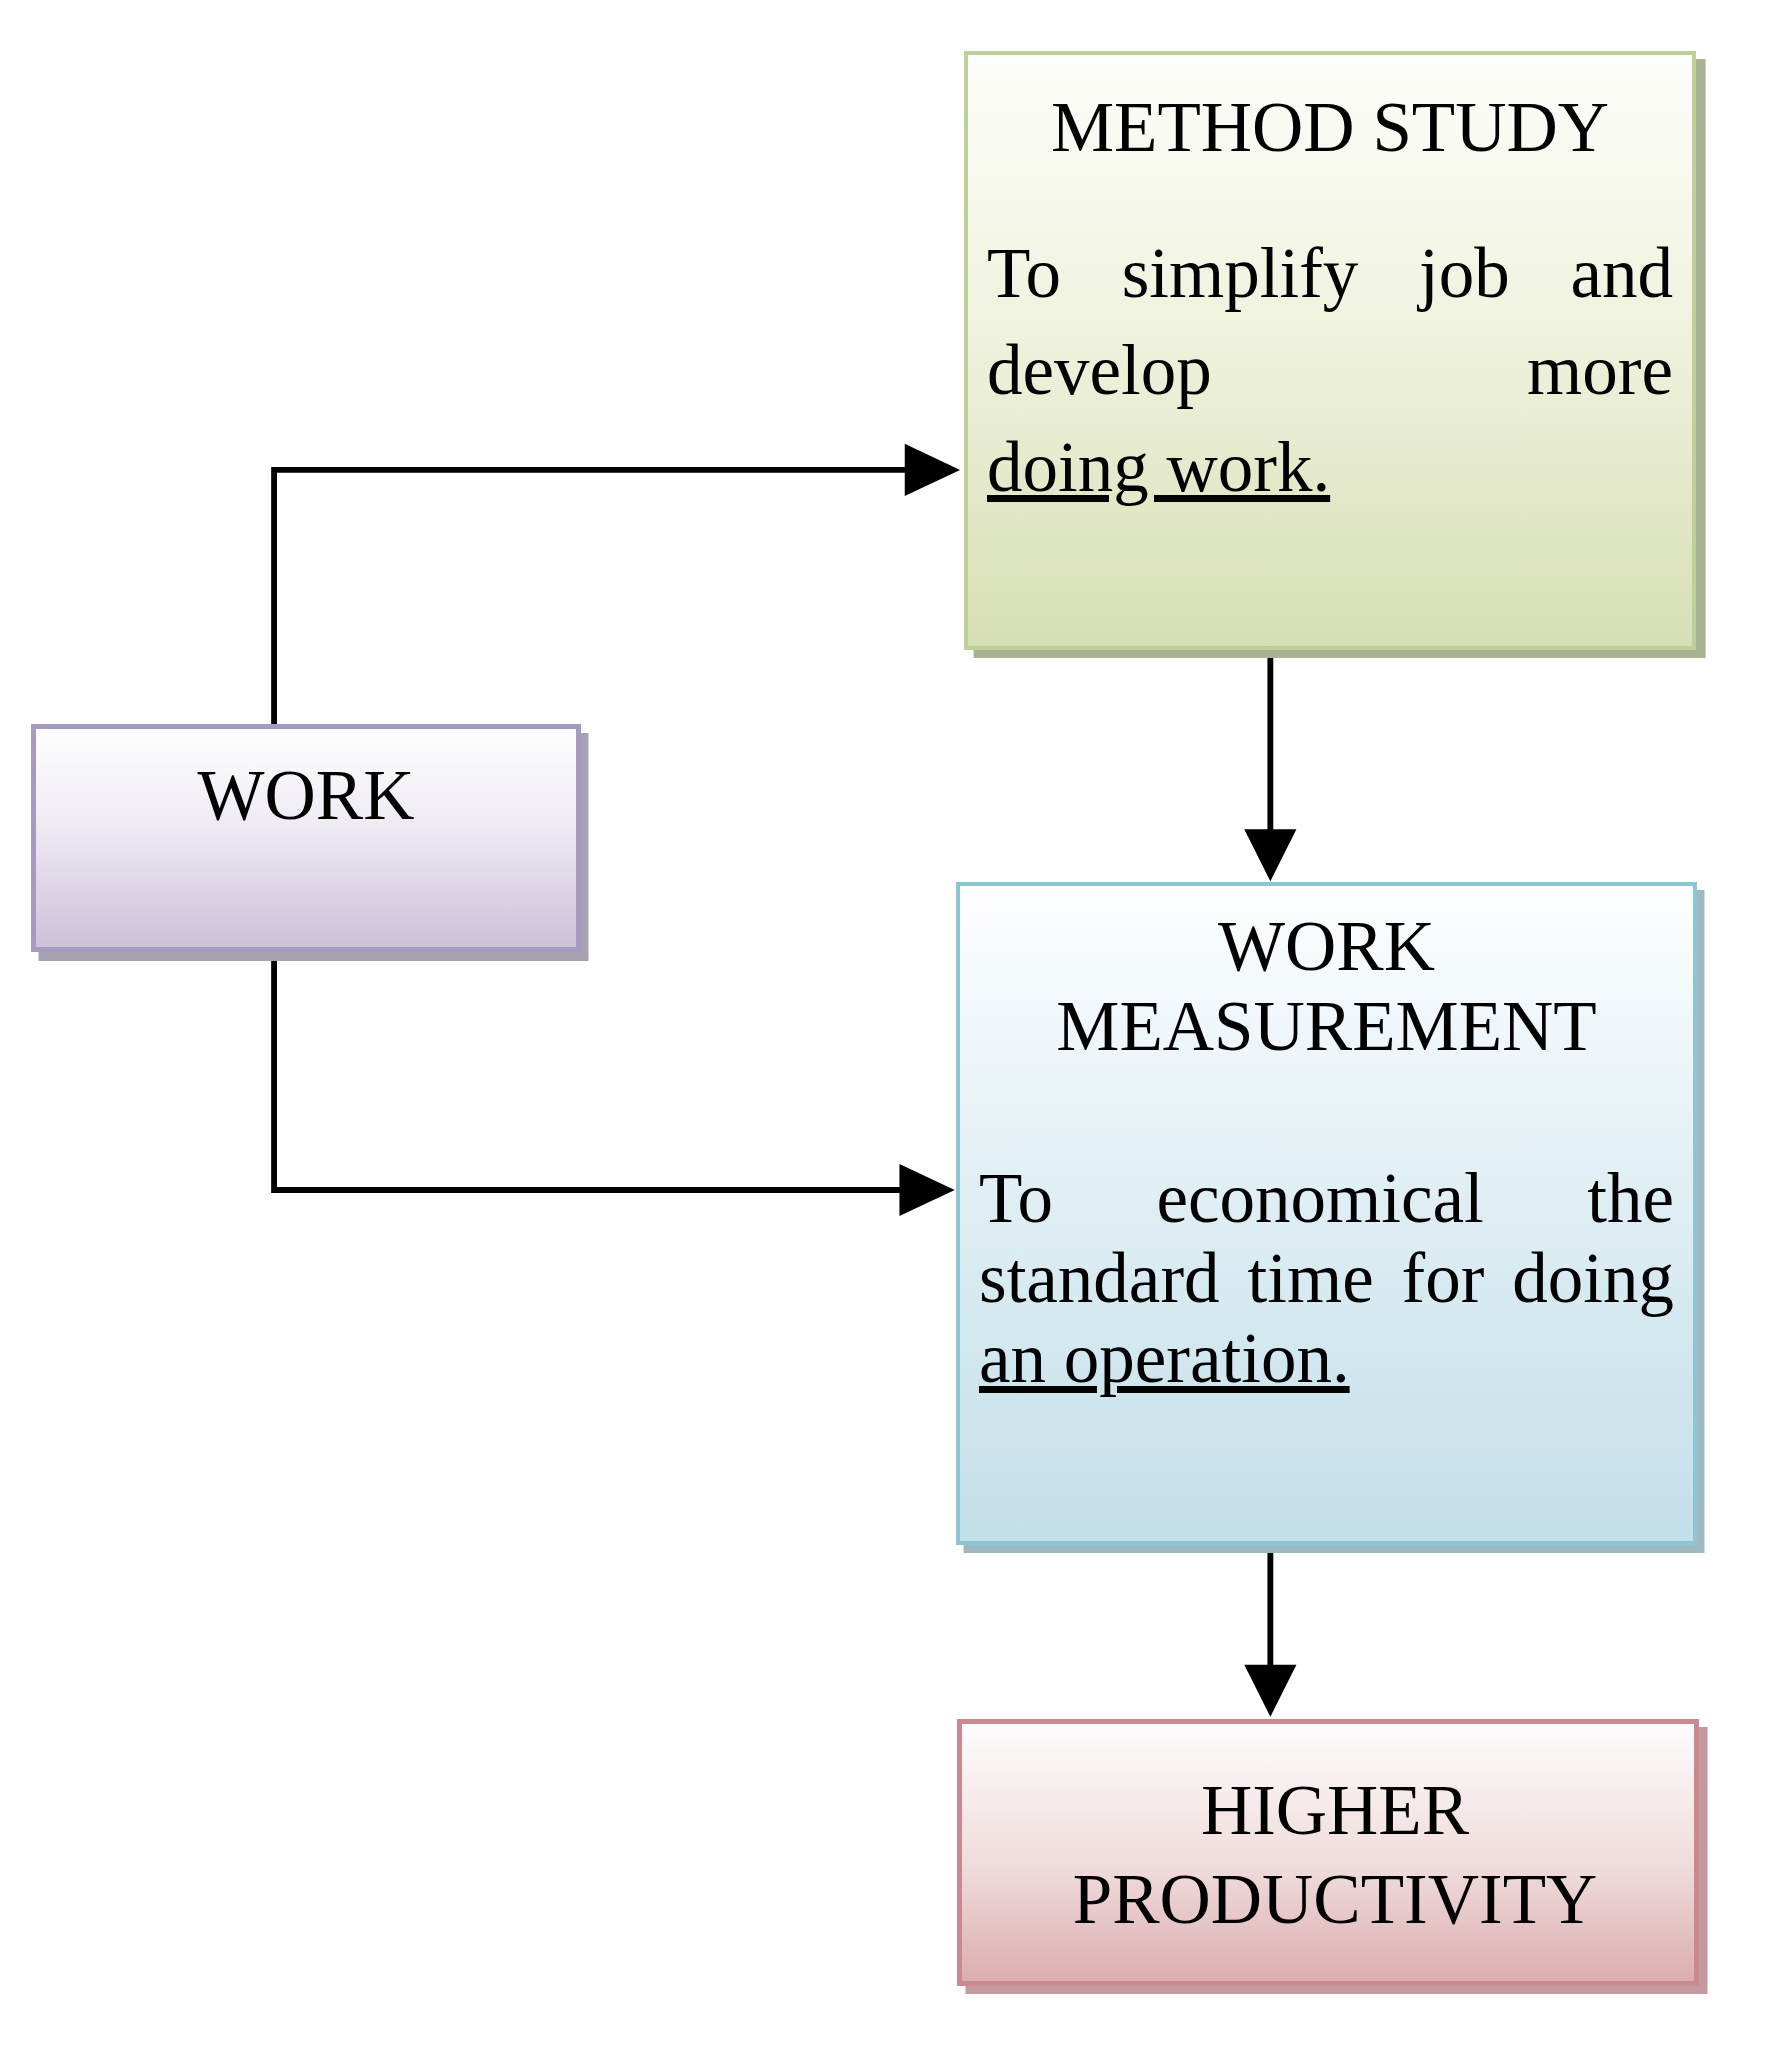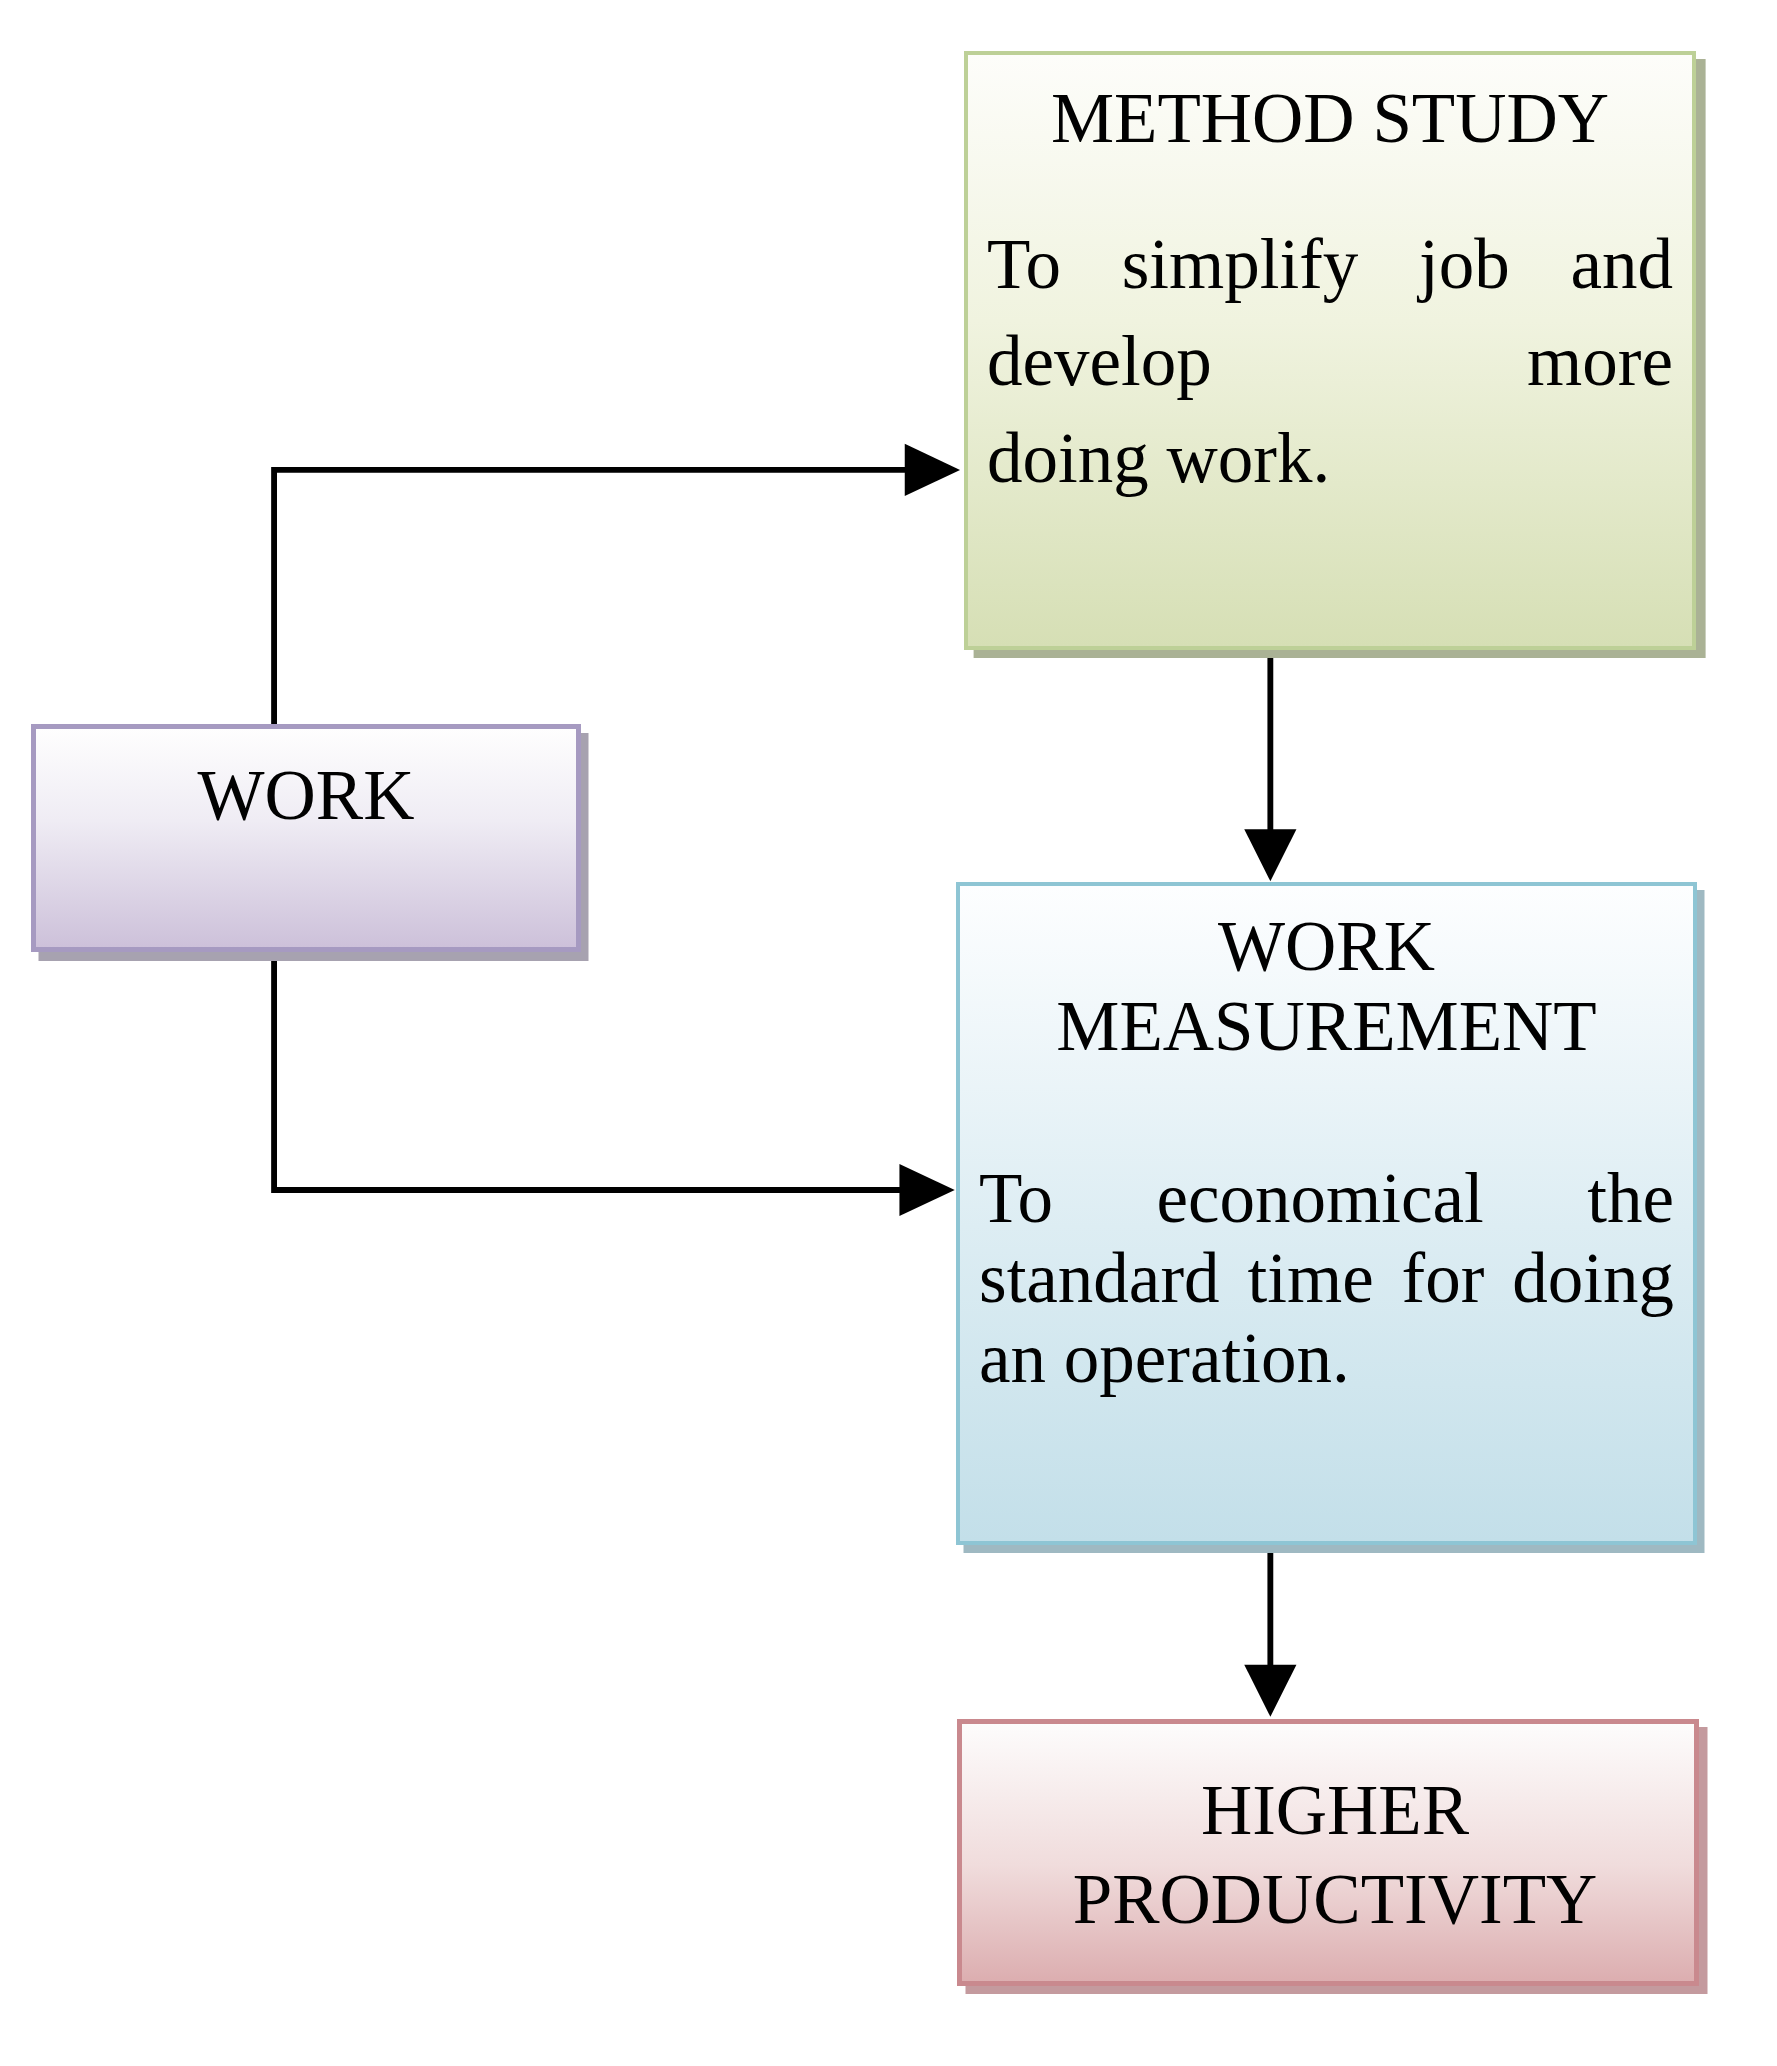--- a/index.html
+++ b/index.html
@@ -79,39 +79,40 @@
     border-color: #c9898e;
     background: linear-gradient(180deg, #fdfcfc 0%, #f0dcdc 55%, #dcaeb0 100%);
     box-shadow: 8.5px 8px 0 #c49a9e;
   }
 
   .title {
     text-align: center;
     font-size: 71px;
     white-space: nowrap;
   }
-  .m-title   { padding-top: 21px;  line-height: 85px; }
+  .m-title   { padding-top: 30px;  line-height: 85px; }
   .ws-title  { padding-top: 20px;  line-height: 92px; }
   .wm-title  { padding-top: 20px;  line-height: 80px; }
   .hp-title  { padding-top: 42px;  line-height: 89px; margin-left: 14px; }
 
   .bodytext {
     font-size: 71px;
     padding: 0 19px;
   }
   .m-body  { margin-top: 55px; line-height: 97px; }
   .wm-body { margin-top: 92px; line-height: 80px; }
 
   .jline {
     text-align: justify;
     text-align-last: justify;
   }
   .lline {
     text-align: center;
     text-align-last: left;
+    text-decoration: underline;
   }
 </style>
 </head>
 <body>
 
 <div class="stage">
 
   <svg class="connectors" viewBox="0 0 3339 3882" xmlns="http://www.w3.org/2000/svg">
 
     <g>

